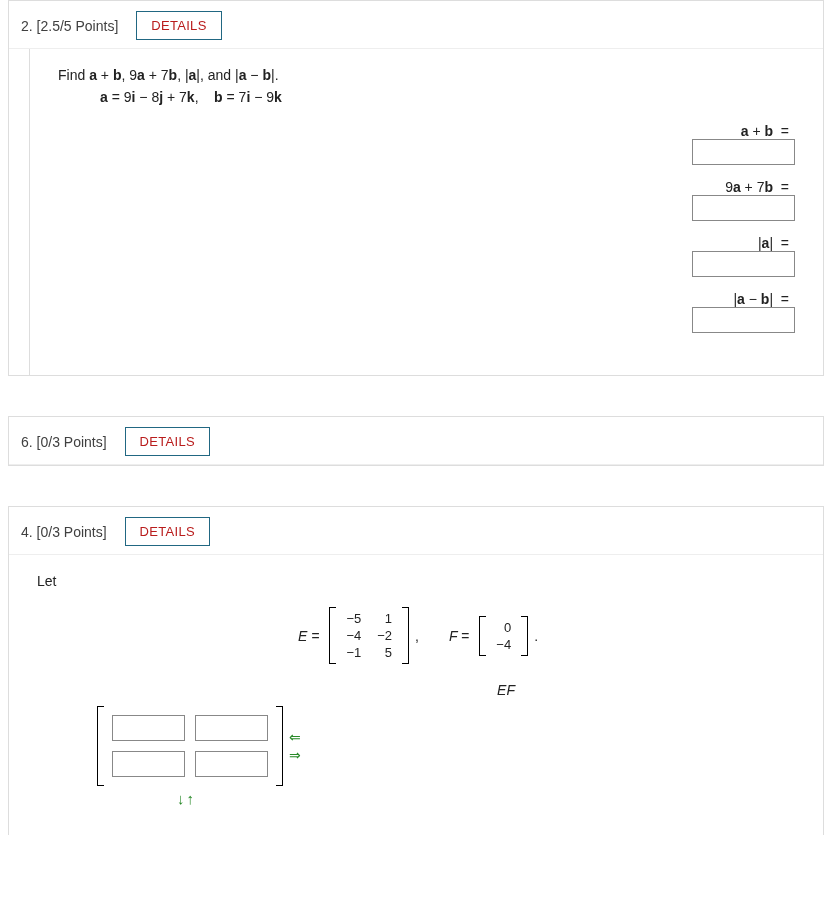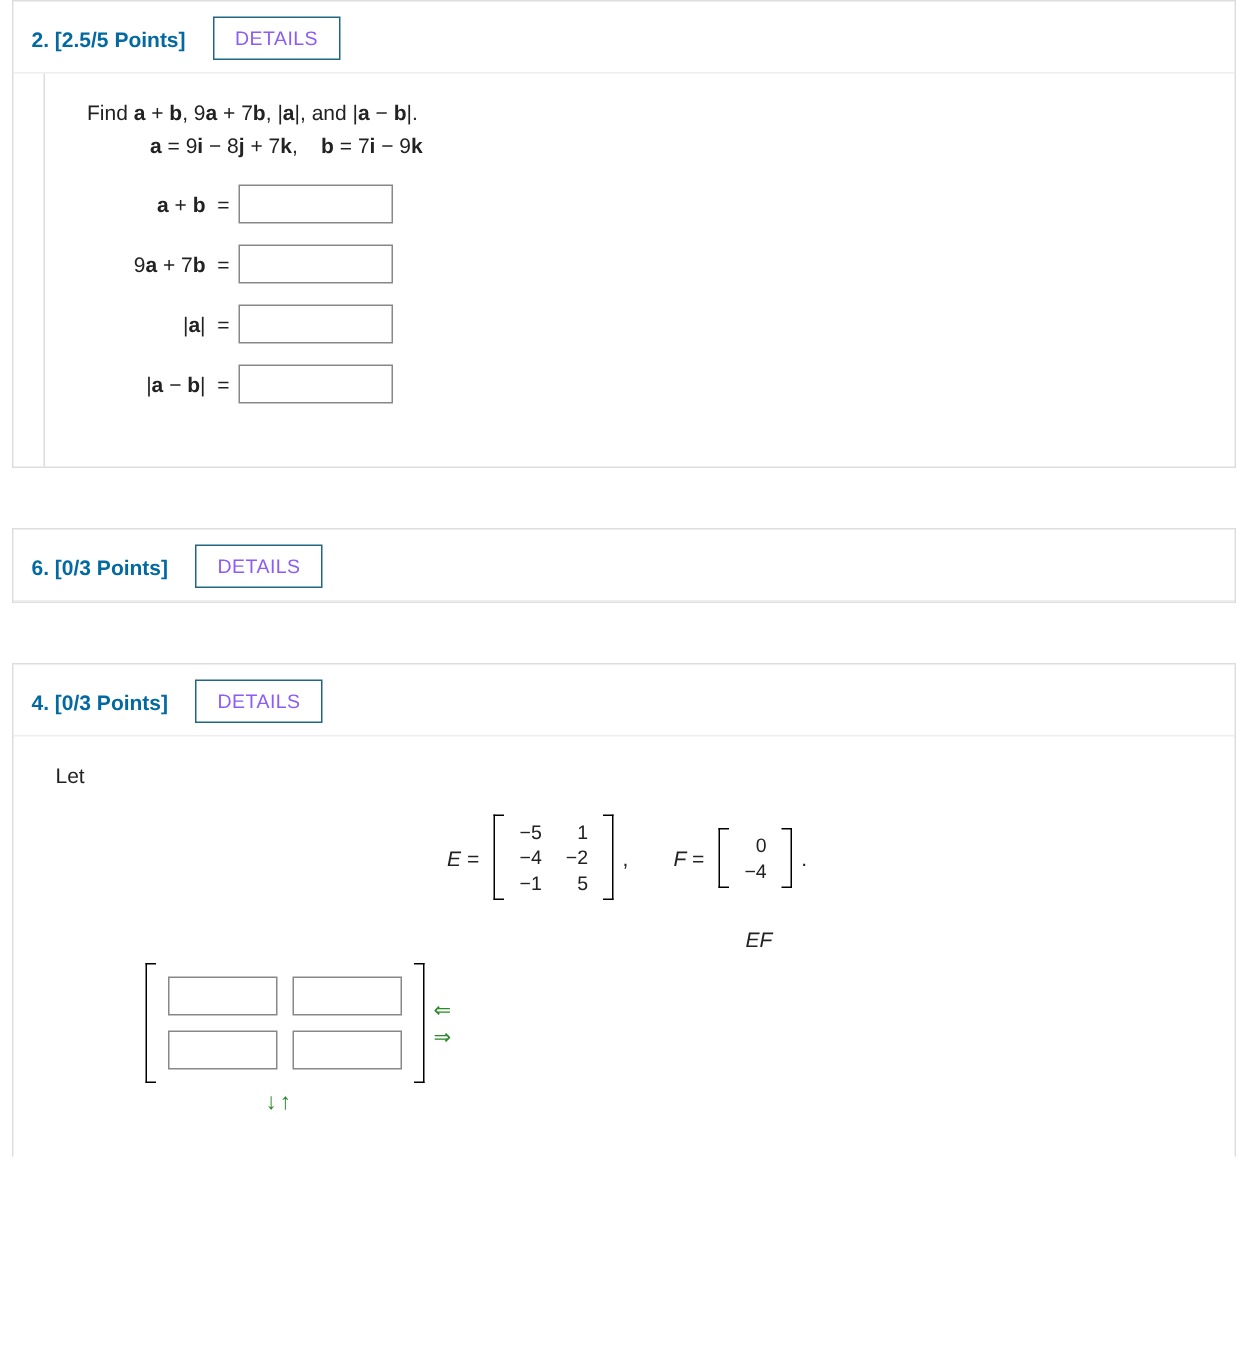--- a/index.html
+++ b/index.html
@@ -16,42 +16,42 @@
     background: #fff;
   }
   .q-header {
     padding: 10px 12px 8px 12px;
     display: flex;
     align-items: center;
     gap: 18px;
     border-bottom: 1px solid #eee;
   }
   .q-num {
-    font-weight: bold;
-    color: #0369a1;
+    font-weight: normal;
+    color: #404040;
   }
   .details-btn {
     border: 1px solid #216782;
-    color: #8b5cf6;
+    color: #b91c1c;
     background: #fff;
     padding: 6px 14px;
     font-size: 13px;
     letter-spacing: .3px;
     cursor: pointer;
     font-family: inherit;
   }
   .q-body {
     padding: 18px 28px 28px 28px;
     border-left: 1px solid #ddd;
     margin-left: 20px;
   }
   .q-body.no-inset { border-left: none; margin-left: 0; padding-left: 28px;}
   .prompt { margin-bottom: 6px; }
   .eqline { margin: 6px 0 18px 42px; }
-  .row { display: flex; align-items: center; margin: 14px 0; }
+  .row { display: flex; align-items: flex-end; margin: 14px 0; flex-direction: column; }
   .row .label {
     width: 95px;
     text-align: right;
     padding-right: 6px;
     white-space: nowrap;
   }
   input.ans {
     width: 95px;
     height: 22px;
     border: 1px solid #888;

